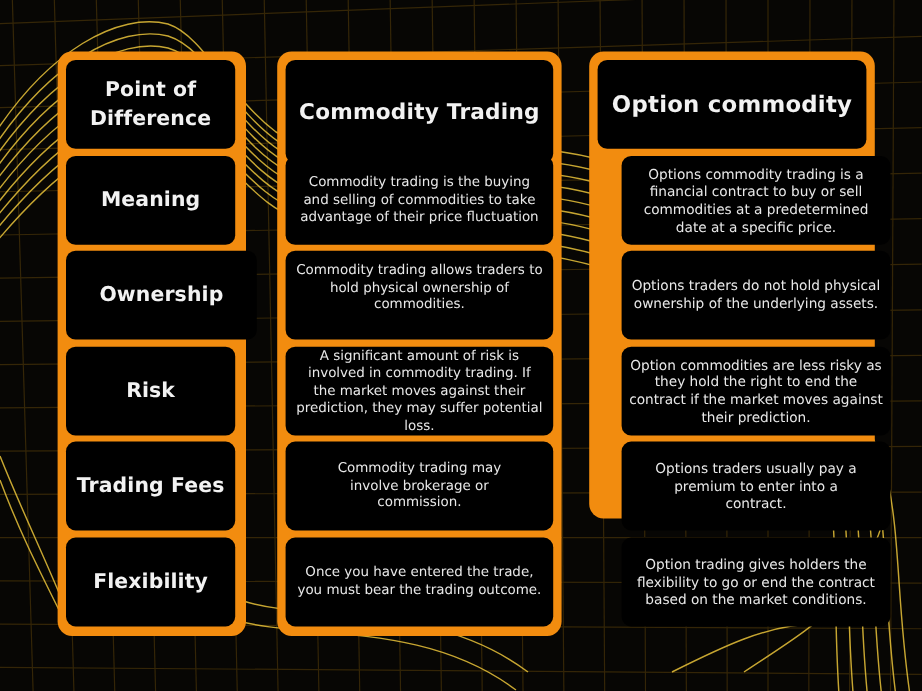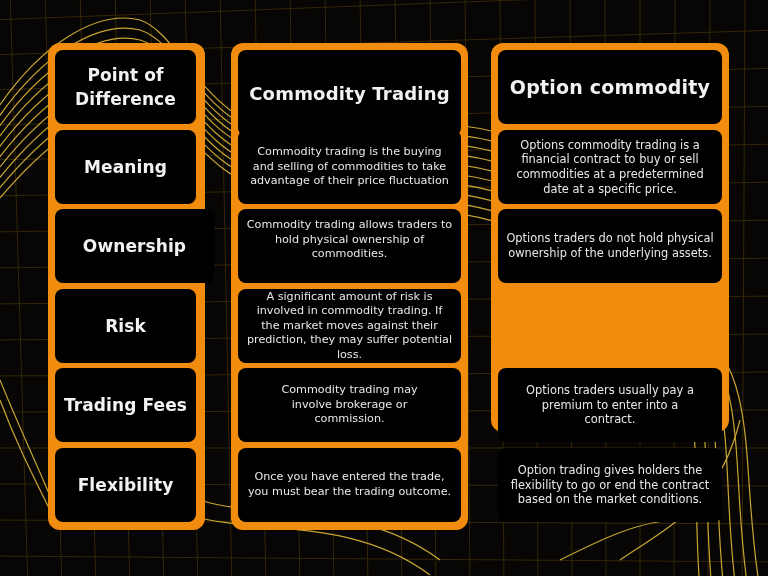--- a/index.html
+++ b/index.html
@@ -48,21 +48,21 @@
       font-weight: bold;
       font-size: 18px;
       letter-spacing: 0.2px;
     }
     .desc-cell {
       font-size: 11.2px;
       line-height: 14.6px;
       padding: 0 8px;
       color: #e8e8e8;
     }
-    .desc-cell.col3 { font-size: 11.4px; }
+    .desc-cell.col3 { font-size: 11.4px; margin-left: 20px; }
   </style>
 </head>
 <body>
 
 <svg class="bg" viewBox="0 0 768 576" xmlns="http://www.w3.org/2000/svg">
   <g stroke="#3a2a08" stroke-width="1" fill="none" opacity="0.9">
     <path d="M-10 20 L780 -10"></path>
       <path d="M-10 55 L780 30"></path>
       <path d="M-10 90 L780 68"></path>
     <path d="M-10 125 L780 106"></path>
@@ -143,15 +143,16 @@
   <div class="cell desc-cell" style="left:7px; top:166px; width:223px; height:74px; align-items:flex-start; padding-top:9px;">Commodity trading allows traders to hold physical ownership of commodities.</div>
   <div class="cell desc-cell" style="left:7px; top:246px; width:223px; height:74px;">A significant amount of risk is involved in commodity trading. If the market moves against their prediction, they may suffer potential loss.</div>
   <div class="cell desc-cell" style="left:7px; top:325px; width:223px; height:74px; padding:0 24px;">Commodity trading may involve brokerage or commission.</div>
   <div class="cell desc-cell" style="left:7px; top:405px; width:223px; height:74px; padding:0 6px;">Once you have entered the trade, you must bear the trading outcome.</div>
 </div>
 
 <div class="panel" style="left:491px; top:43px; width:238px; height:389px;">
   <div class="cell header-cell" style="left:7px; top:7px; width:224px; height:74px; font-size:19px;">Option commodity</div>
   <div class="cell desc-cell col3" style="left:7px; top:87px; width:224px; height:74px; padding:0 14px;">Options commodity trading is a financial contract to buy or sell commodities at a predetermined date at a specific price.</div>
   <div class="cell desc-cell col3" style="left:7px; top:166px; width:224px; height:74px;">Options traders do not hold physical ownership of the underlying assets.</div>
+  <div class="cell desc-cell col3" style="left:7px; top:246px; width:224px; height:74px; padding:0 6px;">Option commodities are less risky as they hold the right to end the contract if the market moves against their prediction.</div>
   <div class="cell desc-cell col3" style="left:7px; top:325px; width:224px; height:74px; padding:0 18px;">Options traders usually pay a premium to enter into a contract.</div>
   <div class="cell desc-cell col3" style="left:7px; top:405px; width:224px; height:74px; padding:16px 10px;">Option trading gives holders the flexibility to go or end the contract based on the market conditions.</div>
 </div>
 
 </body></html>

